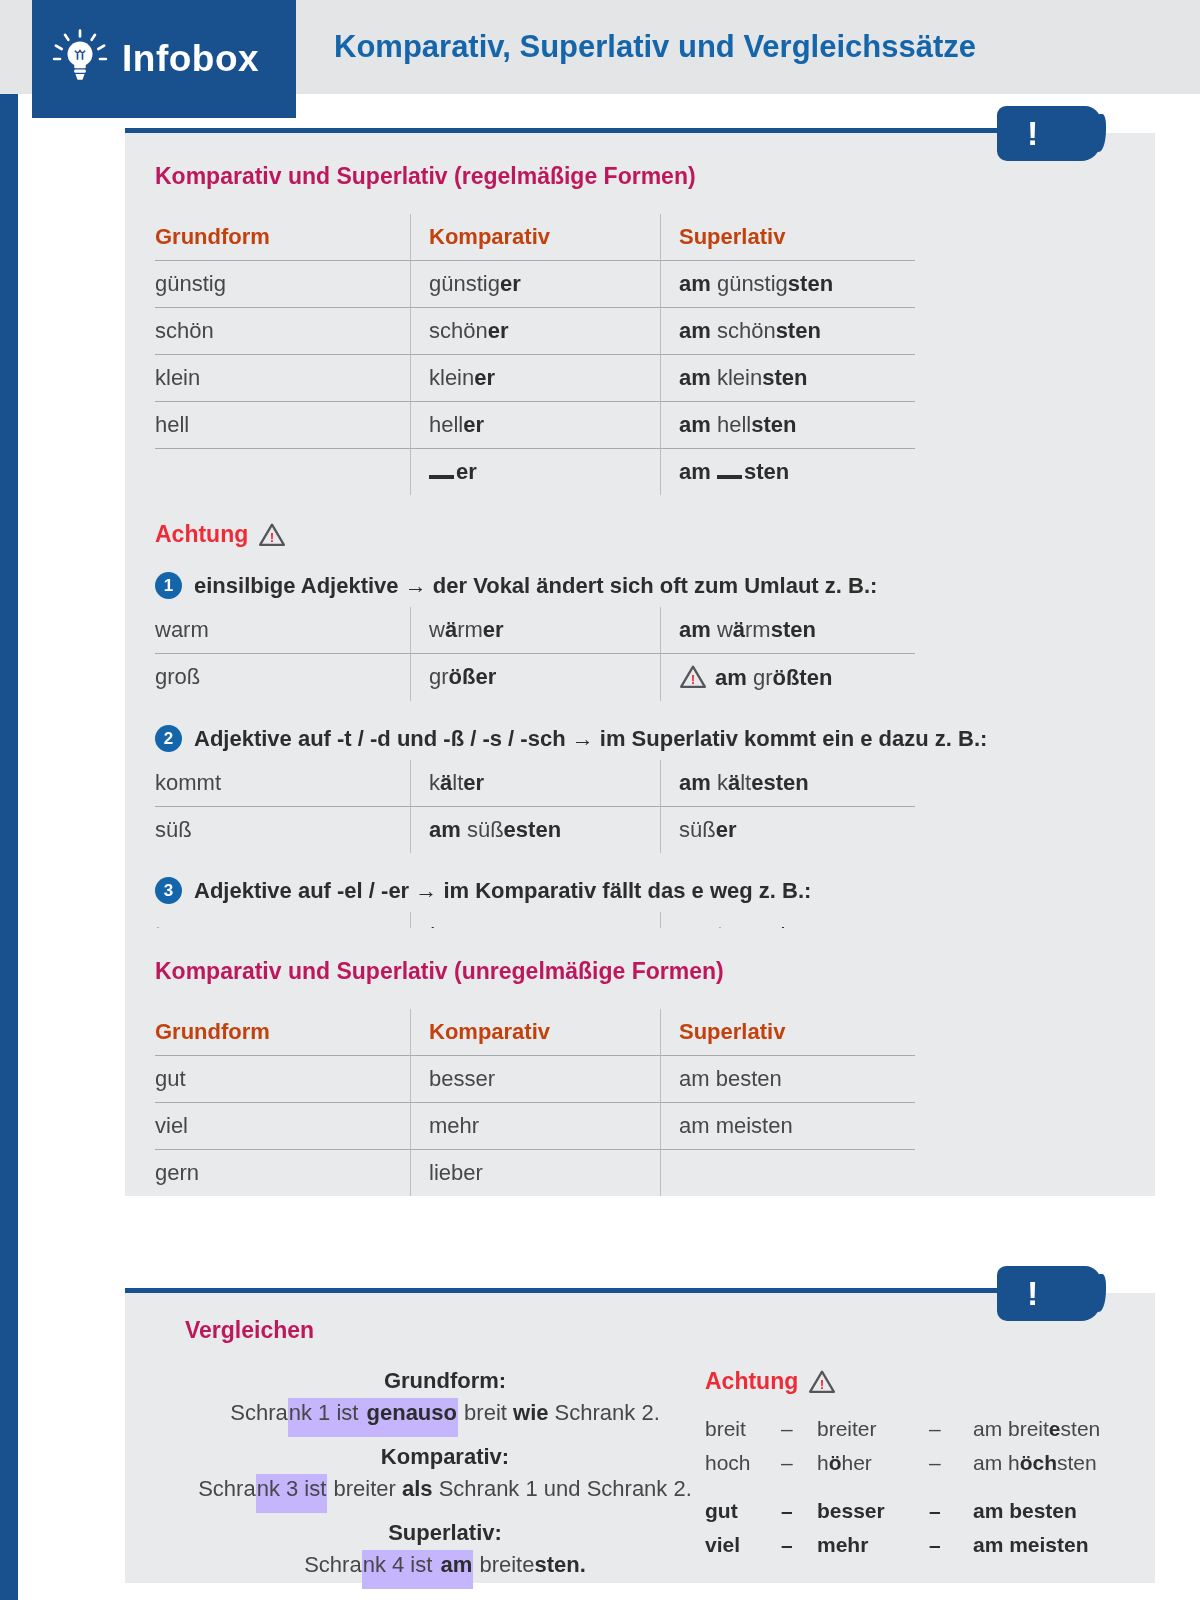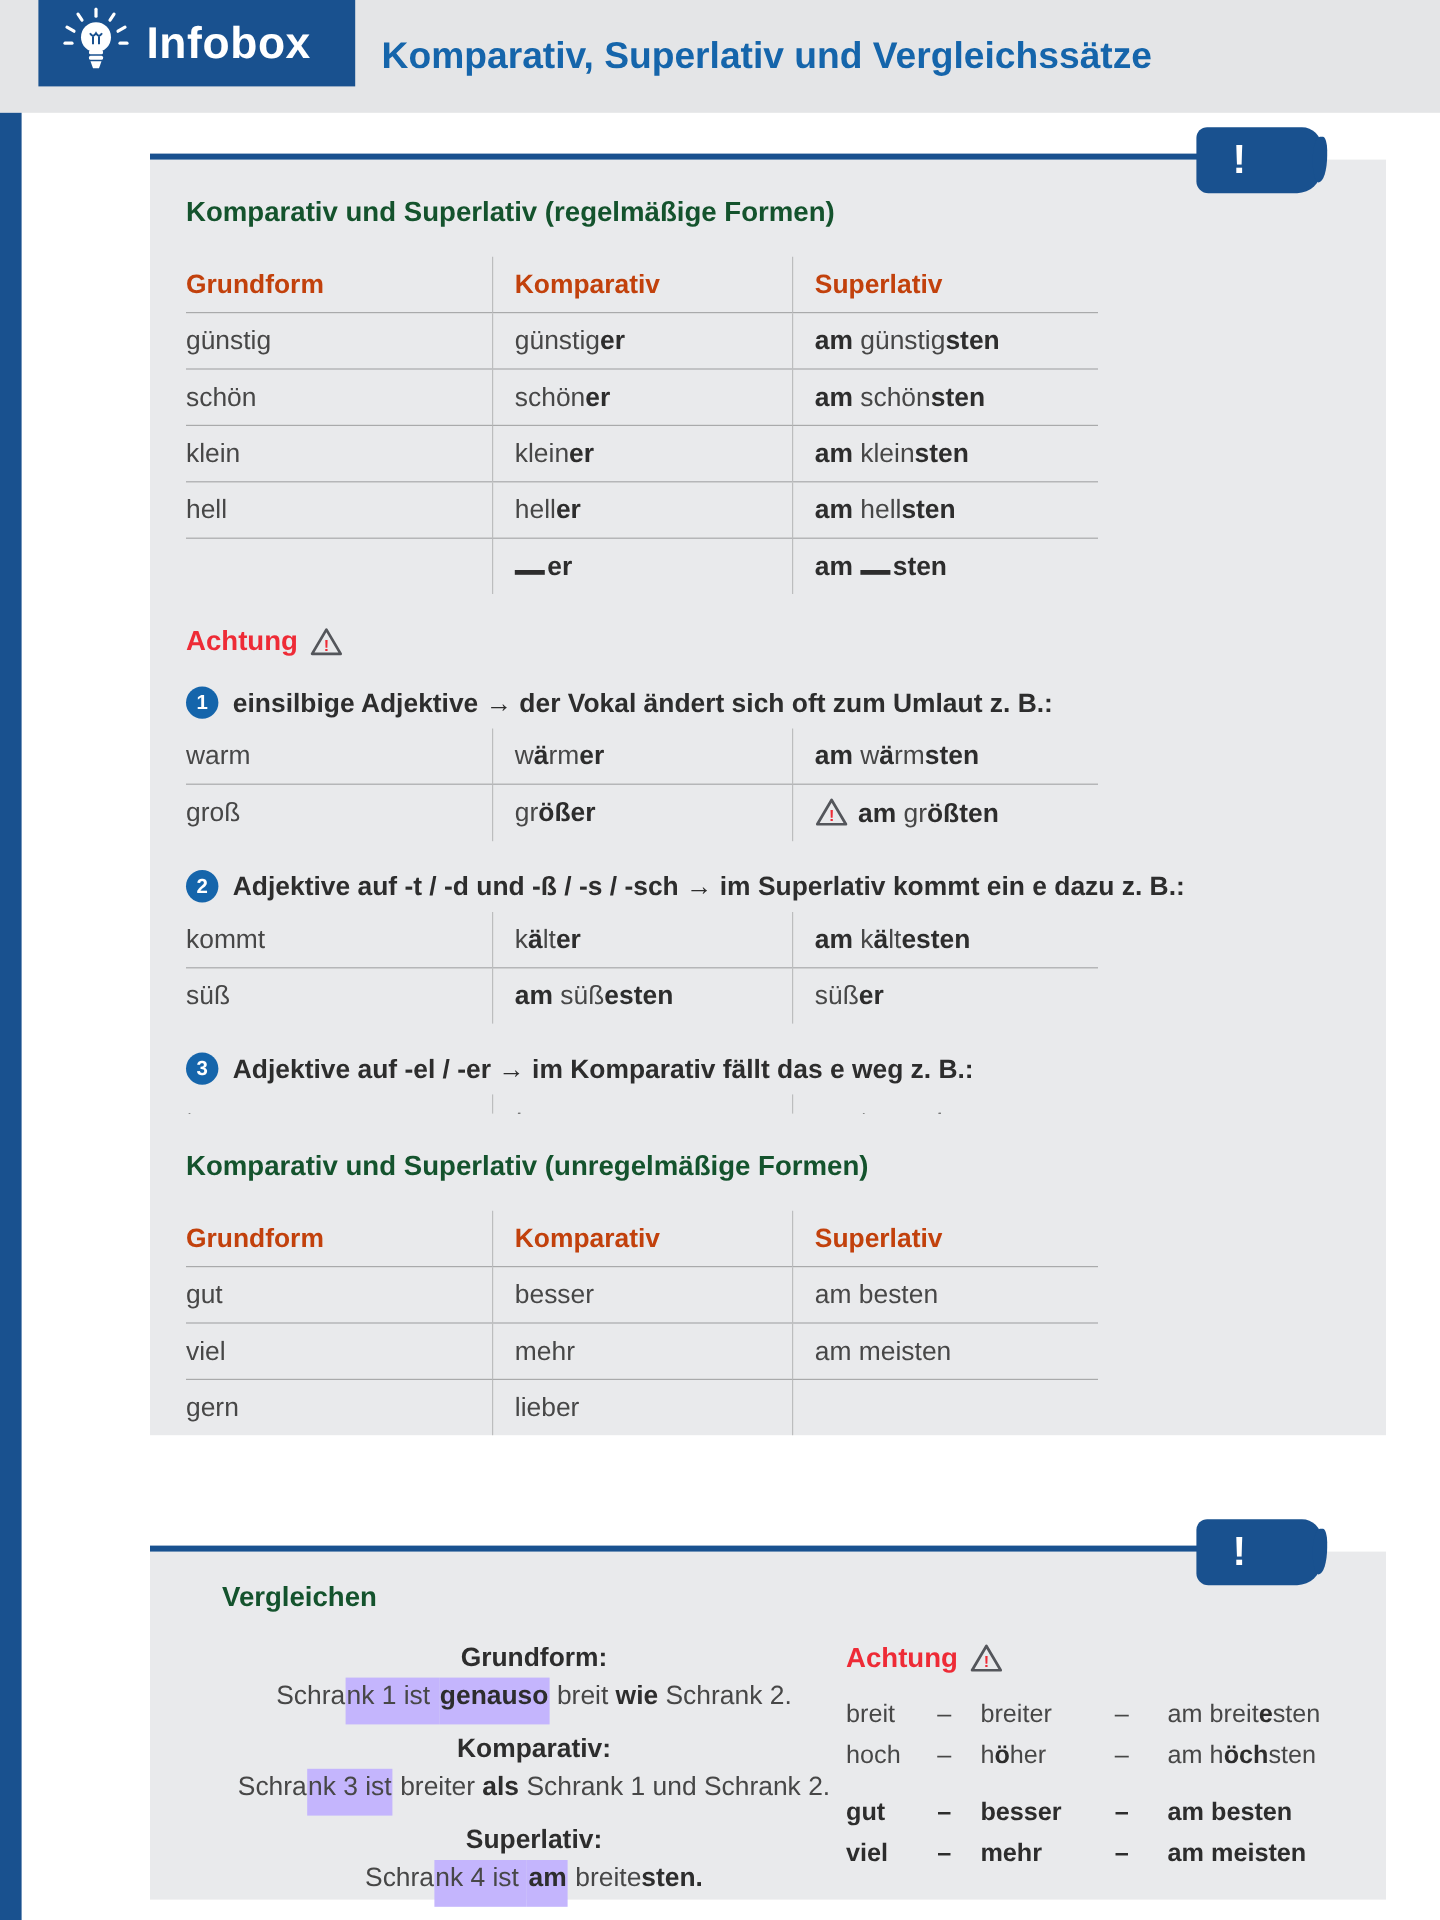--- a/index.html
+++ b/index.html
@@ -1,34 +1,34 @@
 <!DOCTYPE html>
 <html><head>
 <meta charset="utf-8">
 <style>
   html,body{margin:0;padding:0;background:#fff;}
   .page{position:relative;width:1200px;height:1600px;background:#ffffff;font-family:"Liberation Sans",sans-serif;overflow:hidden;}
 
   
   .topstrip{position:absolute;left:0;top:0;width:1200px;height:94px;background:#e4e5e7;}
-  .brandbox{position:absolute;left:32px;top:0;width:264px;height:72px;background:#19518f;display:flex;align-items:center;gap:12px;padding-left:18px;box-sizing:border-box;}
+  .brandbox{position:absolute;left:32px;top:0;width:264px;height:118px;background:#19518f;display:flex;align-items:center;gap:12px;padding-left:18px;box-sizing:border-box;}
   .brand-label{color:#ffffff;font-weight:bold;font-size:37px;letter-spacing:.5px;}
-  .page-title{position:absolute;left:318px;top:0;height:94px;display:flex;align-items:center;color:#1565ab;font-size:31px;font-weight:bold;}
+  .page-title{position:absolute;left:334px;top:0;height:94px;display:flex;align-items:center;color:#1565ab;font-size:31px;font-weight:bold;}
   .leftstrip{position:absolute;left:0;top:94px;width:18px;height:1506px;background:#19518f;}
 
   
   .graybox{position:absolute;left:125px;width:1030px;background:#e9eaec;box-sizing:border-box;}
   #box1{top:133px;height:831px;padding:30px 0 0 30px;}
   #box2{top:928px;height:268px;padding:30px 0 0 30px;}
   #box3{top:1293px;height:290px;padding:24px 0 0 60px;}
   .rule{position:absolute;left:0;top:-5px;width:878px;height:5px;background:#19518f;}
   .alert-badge{position:absolute;left:872px;top:-27px;width:104px;height:55px;background:#19518f;border-radius:9px 16px 20px 10px;color:#fff;font-weight:bold;font-size:34px;display:flex;align-items:center;padding-left:30px;box-sizing:border-box;}
   .alert-badge::after{content:"";position:absolute;right:-5px;top:8px;width:12px;height:38px;background:#19518f;border-radius:50% 30% 60% 40%;}
 
-  .box-heading{color:#14532d;font-weight:bold;font-size:23px;margin-bottom:24px;}
+  .box-heading{color:#be185d;font-weight:bold;font-size:23px;margin-bottom:24px;}
   #box3 .box-heading{}
 
   
   .tbl{display:grid;grid-template-columns:255px 250px 255px;width:760px;}
   .cell{min-height:25px;line-height:25px;padding:10px 0 11px 0;font-size:22px;color:#474747;border-bottom:1px solid #a9aaab;}
   .cell.c2,.cell.c3{border-left:1px solid #bcbdbe;padding-left:18px;}
   .cell.hdr{font-weight:bold;color:#c2410c;}
   .cell.last{border-bottom:none;}
   .b{font-weight:bold;color:#2d2d2d;}
   .hl{background:#c4b5fd;padding:2px 1px 12px 1px;}

